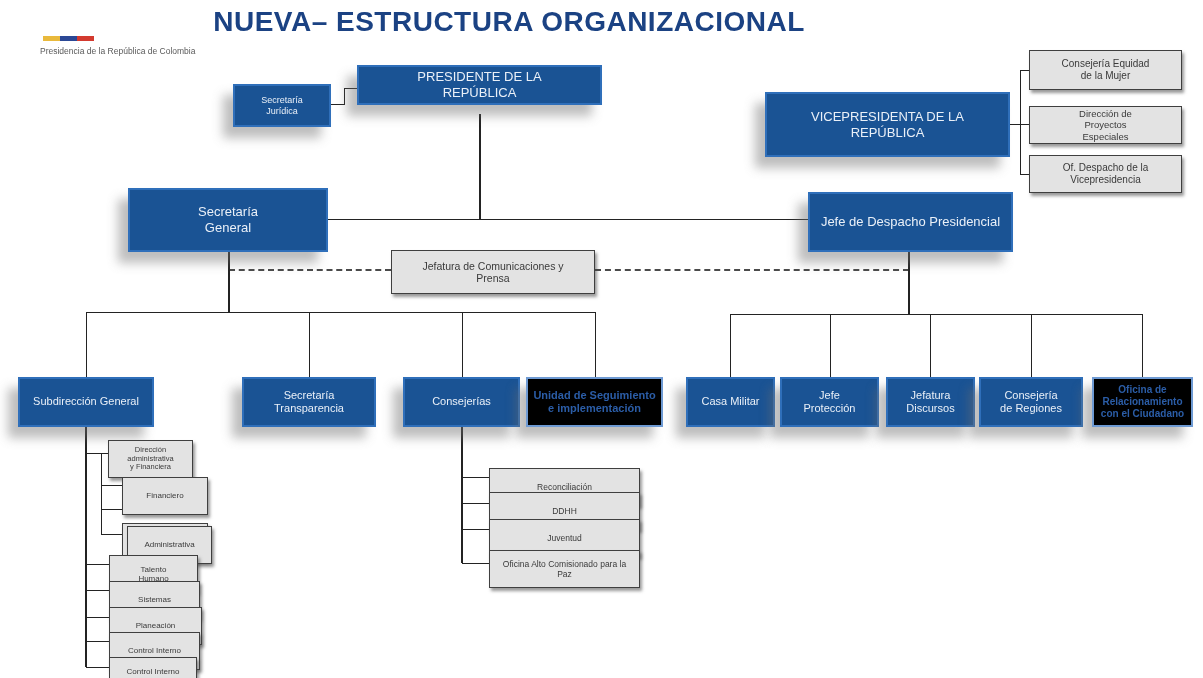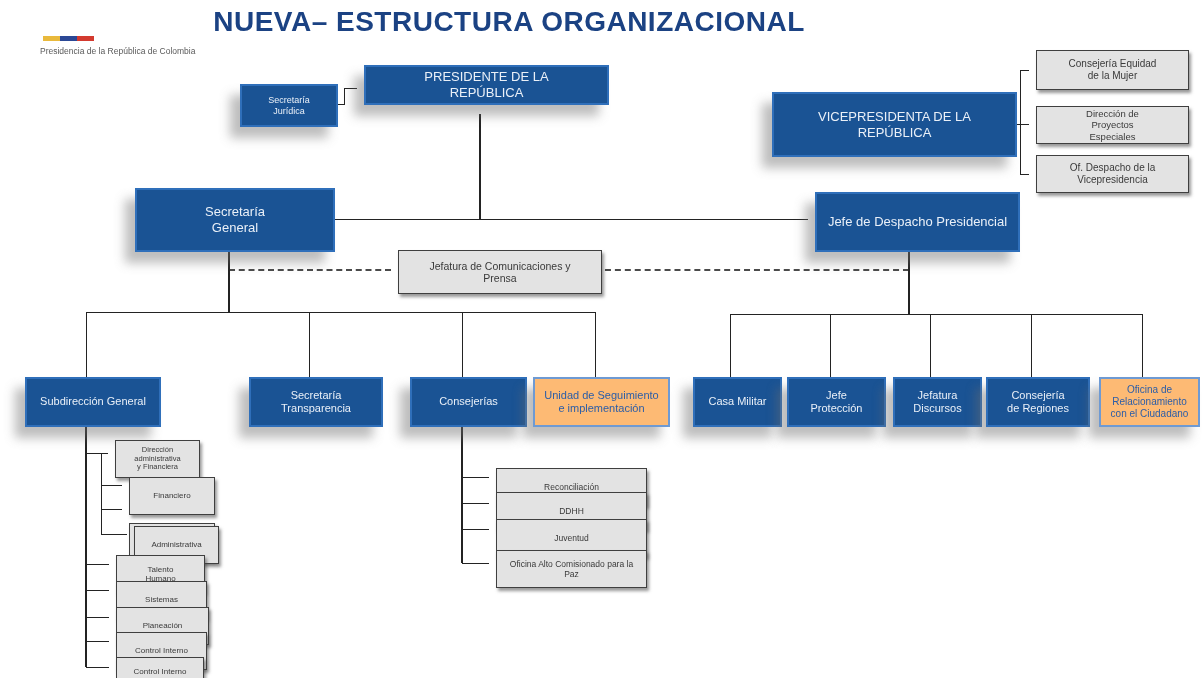--- a/index.html
+++ b/index.html
@@ -9,28 +9,28 @@
   }
   .title{
     position:absolute;left:0;top:6px;width:1018px;text-align:center;
     font-size:28px;font-weight:bold;color:#1B4283;letter-spacing:.5px;
   }
   .flagbar{position:absolute;left:43px;top:36px;width:51px;height:5px;display:flex;}
   .flagbar span{flex:1;height:5px;}
   .orgname{position:absolute;left:40px;top:46px;font-size:8.5px;color:#5a5a5a;}
   .box{
     position:absolute;box-sizing:border-box;display:flex;align-items:center;justify-content:center;
-    text-align:center;white-space:pre-line;line-height:1.2;z-index:2;padding:18px 2px;margin-left:7px;
+    text-align:center;white-space:pre-line;line-height:1.2;z-index:2;padding:18px 2px;
   }
   .blue{
     background:#1A5394;border:2px solid #2F6FBA;color:#EAF0F8;
     box-shadow:-10px 11px 10px rgba(110,110,110,.45);
   }
   .light{
-    background:#fdba74;border:2px solid #6E9AD3;color:#2B5DA7;font-weight:normal;
+    background:#000000;border:2px solid #6E9AD3;color:#2B5DA7;font-weight:bold;
     box-shadow:-10px 11px 10px rgba(110,110,110,.45);
   }
   .gray{
     background:#E3E3E3;border:1px solid #3F3F3F;color:#3A3A3A;
     box-shadow:2px 3px 3px rgba(70,70,70,.55);line-height:1.18;
   }
   .line{position:absolute;background:#232323;z-index:1;}
   .dashed{position:absolute;height:0;border-top:2px dashed #4a4a4a;z-index:1;}
 </style>
 </head>

